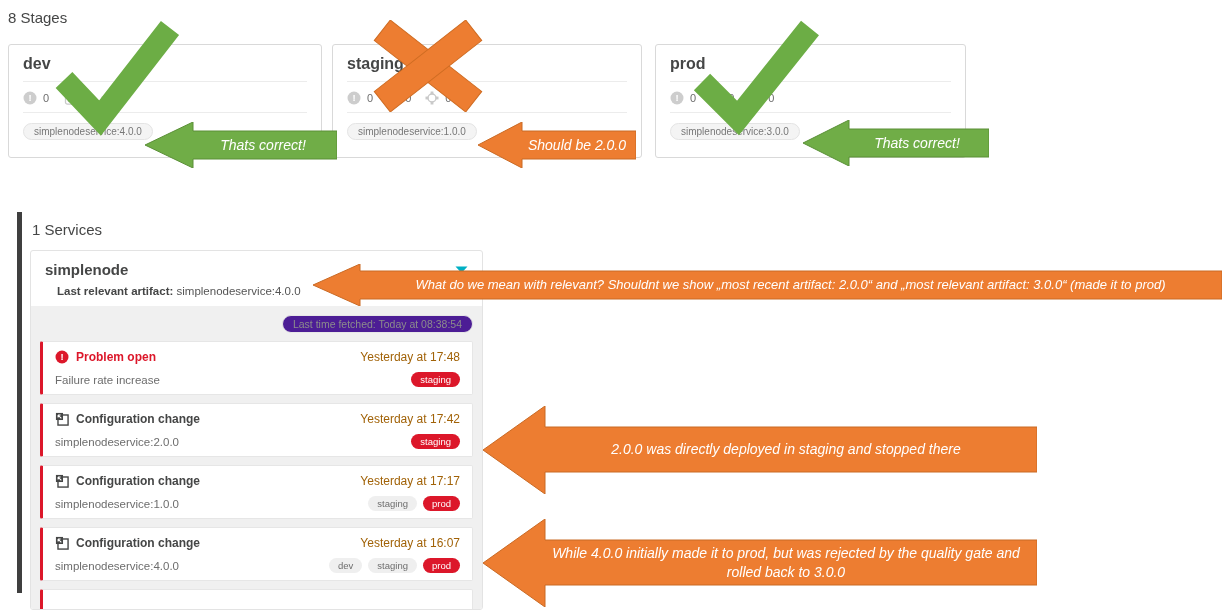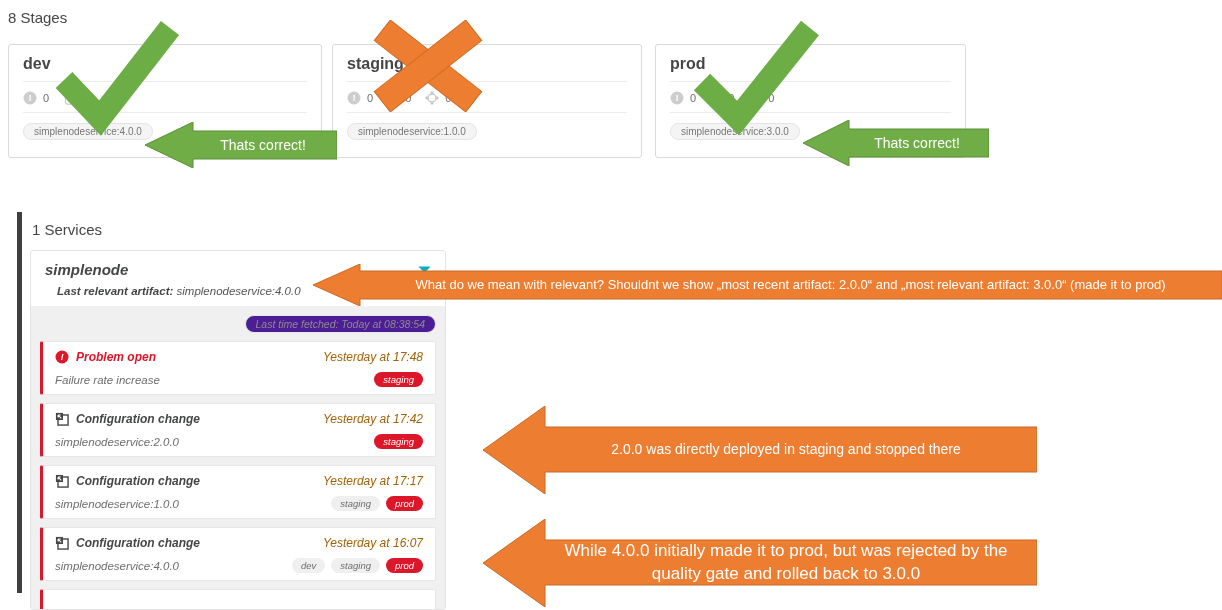--- a/index.html
+++ b/index.html
@@ -21,24 +21,23 @@
     border-bottom:1px solid #ececec; color:#6d6d6d; font-size:11px; }
   .stat { display:flex; align-items:center; gap:6px; margin-right:14px; }
   .stat svg { display:block; }
   .stage-tag-row { padding-top:8px; }
   .tag-pill { display:inline-block; background:#f4f4f4; border:1px solid #e4e4e4;
     border-radius:9px; padding:2px 10px; font-size:10px; color:#777; }
 
   
   .left-bar { position:absolute; left:17px; top:212px; width:5px; height:381px; background:#3f3f3f; }
   .service-card {
-    position:absolute; left:30px; top:250px; width:416px; height:360px;
+    position:absolute; left:30px; top:250px; width:453px; height:360px;
     box-sizing:border-box; background:#fff; border:1px solid #e3e3e3; border-radius:3px;
     overflow:hidden;
-    font-style:italic;
   }
   .service-header { padding:10px 14px 9px 14px; position:relative; }
   .service-name { font-size:15px; font-weight:bold; color:#454646; }
   .service-artifact { margin-top:7px; font-size:11.5px; color:#555; }
   .service-artifact b { color:#454646;padding-left:12px; }
   .funnel { position:absolute; right:14px; top:12px; }
   .event-band { background:#f0f0f0; padding:8px 9px; height:100%; box-sizing:border-box; }
   .fetched-row { text-align:right; margin-bottom:8px; }
   .fetched-pill { display:inline-block; background:#4c1d95; border:1px solid #e7e7e7;
     border-radius:9px; padding:2px 10px; font-size:10.5px; color:#8c8c8c; }
@@ -52,21 +51,21 @@
   .event-title.problem { color:#dc172a; }
   .event-time { font-size:12px; color:#a16207; }
   .event-detail { font-size:11.5px; color:#6d6d6d; }
   .badges { display:flex; align-items:center; }
   .badge { border-radius:9px; padding:2px 9px; font-size:9.5px; margin-left:6px; }
   .badge.red { background:#dc172a; color:#fff; }
   .badge.gray { background:#efefef; color:#6d6d6d; }
   .event-card.partial { height:10px; margin-bottom:0; }
 
   
-  .anno { position:absolute; }
+  .anno { position:absolute;font-style:italic; }
   .anno svg { display:block; }
   .arrow-text { position:absolute; display:flex; align-items:center; justify-content:center;
     color:#fff; text-align:center; line-height:1.3; }
 </style>
 </head>
 <body>
 
 <div class="canvas">
 
   <div class="section-title" style="left:8px; top:9px;">8 Stages</div>
@@ -304,20 +303,26 @@
       </svg>
   </div>
 
   <div class="anno" style="left:145px; top:122px; width:192px; height:46px; z-index:5;">
     <svg width="192" height="46" viewBox="0 0 192 46">
         <polygon points="0,23 48,0 48,9 192,9 192,37 48,37 48,46" fill="#70AD47" stroke="#5a8f37" stroke-width="1"></polygon>
       </svg>
     <div class="arrow-text" style="left:48px; right:4px; top:9px; bottom:9px; font-size:14px;">Thats correct!</div>
   </div>
 
+  <div class="anno" style="left:478px; top:122px; width:158px; height:46px; z-index:5;">
+    <svg width="158" height="46" viewBox="0 0 158 46">
+        <polygon points="0,23 44,0 44,9 158,9 158,37 44,37 44,46" fill="#ED7D31" stroke="#c96a25" stroke-width="1"></polygon>
+      </svg>
+    <div class="arrow-text" style="left:44px; right:4px; top:9px; bottom:9px; font-size:14px;">Should be 2.0.0</div>
+  </div>
 
   <div class="anno" style="left:803px; top:120px; width:186px; height:46px; z-index:5;">
     <svg width="186" height="46" viewBox="0 0 186 46">
         <polygon points="0,23 46,0 46,9 186,9 186,37 46,37 46,46" fill="#70AD47" stroke="#5a8f37" stroke-width="1"></polygon>
       </svg>
     <div class="arrow-text" style="left:46px; right:4px; top:9px; bottom:9px; font-size:14px;">Thats correct!</div>
   </div>
 
   <div class="anno" style="left:313px; top:264px; width:909px; height:42px; z-index:5;">
     <svg width="909" height="42" viewBox="0 0 909 42">
@@ -330,16 +335,16 @@
     <svg width="554" height="88" viewBox="0 0 554 88">
         <polygon points="0,44 62,0 62,21 554,21 554,66 62,66 62,88" fill="#ED7D31" stroke="#c96a25" stroke-width="1"></polygon>
       </svg>
     <div class="arrow-text" style="left:62px; right:10px; top:21px; bottom:22px; font-size:14px;">2.0.0 was directly deployed in staging and stopped there</div>
   </div>
 
   <div class="anno" style="left:483px; top:519px; width:554px; height:88px; z-index:5;">
     <svg width="554" height="88" viewBox="0 0 554 88">
         <polygon points="0,44 62,0 62,21 554,21 554,66 62,66 62,88" fill="#ED7D31" stroke="#c96a25" stroke-width="1"></polygon>
       </svg>
-    <div class="arrow-text" style="left:62px; right:10px; top:21px; bottom:22px; font-size:17px;">While 4.0.0 initially made it to prod, but was rejected by the quality gate and rolled back to 3.0.0</div>
+    <div class="arrow-text" style="left:62px; right:10px; top:21px; bottom:22px; font-size:14px;">While 4.0.0 initially made it to prod, but was rejected by the quality gate and rolled back to 3.0.0</div>
   </div>
 
 </div>
 
 </body></html>

